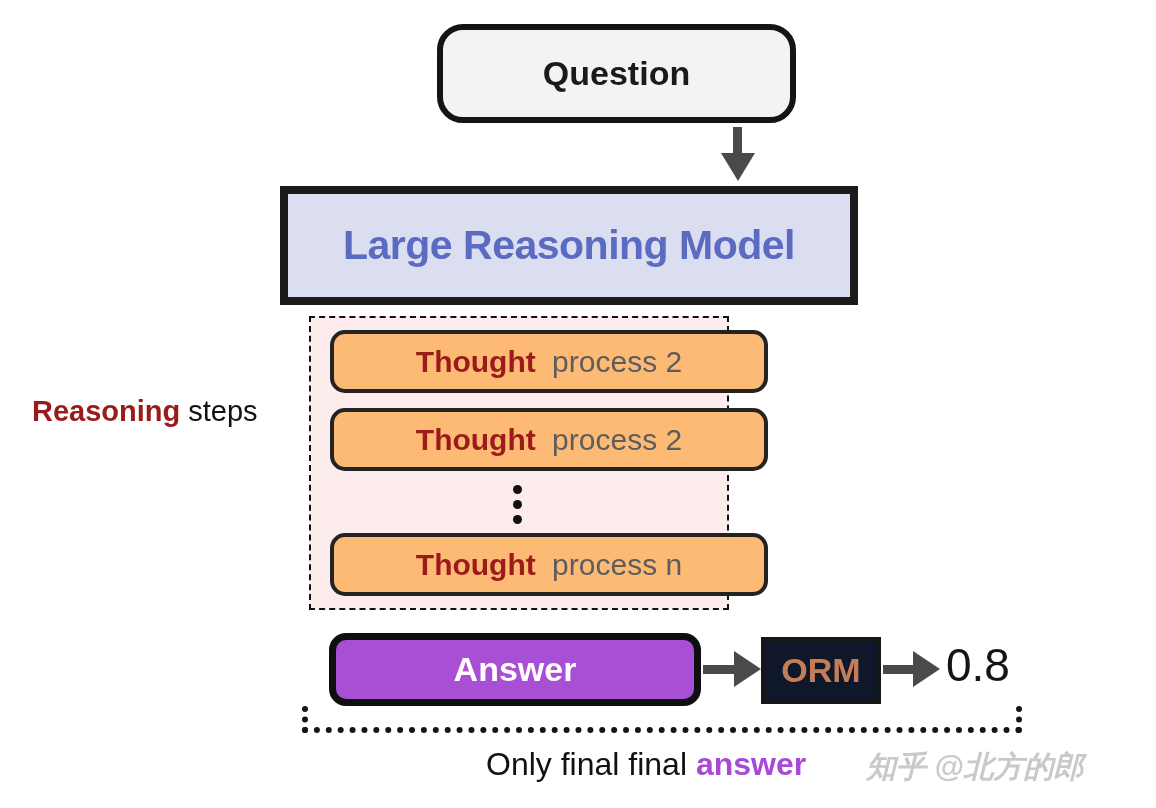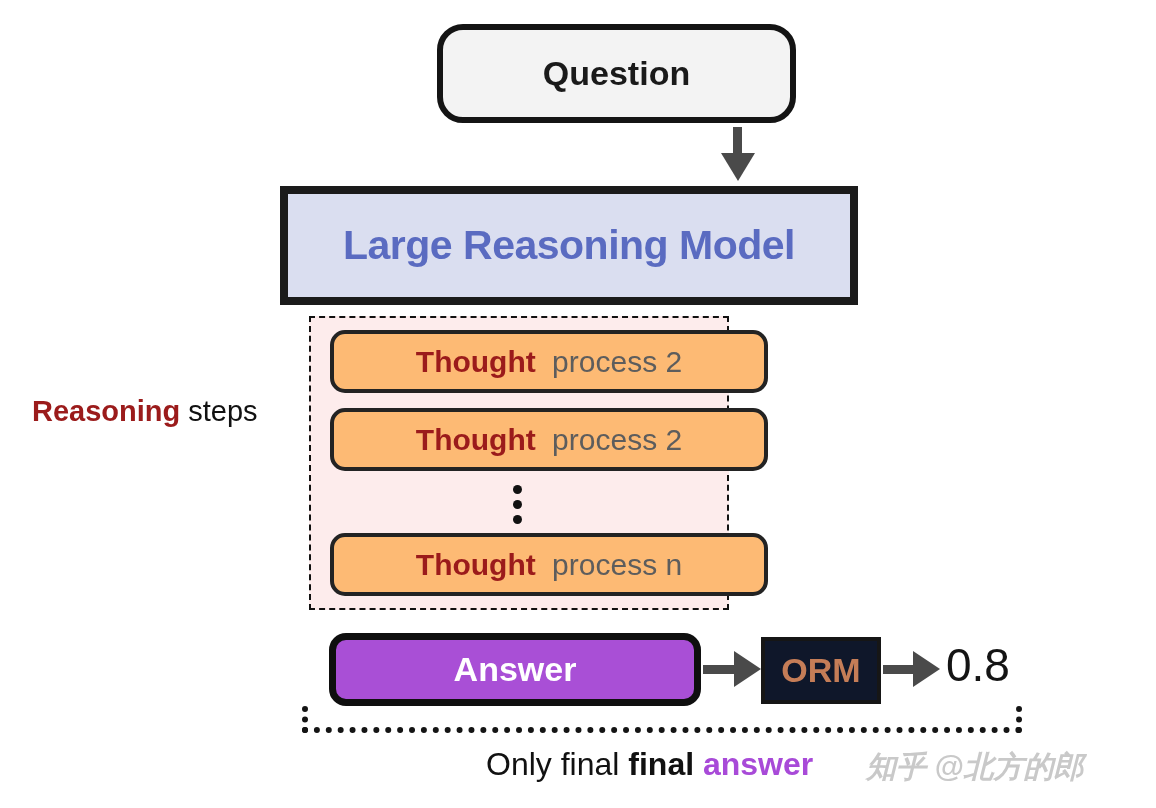--- a/index.html
+++ b/index.html
@@ -116,21 +116,21 @@
     border-left: 6px dotted #141414;
     border-right: 6px dotted #141414;
     border-bottom: 6px dotted #141414;
   }
 
   
   .caption {
     left: 486px; top: 746px;
     font-size: 32px; white-space: pre; color: #111;
   }
-  .caption .b { font-weight: 700; }
+  .caption .b { font-weight: 400; }
   .caption .hl { font-weight: 700; color: #a84ad8; }
 
   
   .watermark {
     left: 866px; top: 747px;
     font-size: 30px; font-weight: 600; color: #c9c9c9;
     white-space: pre;
     font-style: italic;
   }
 </style>

